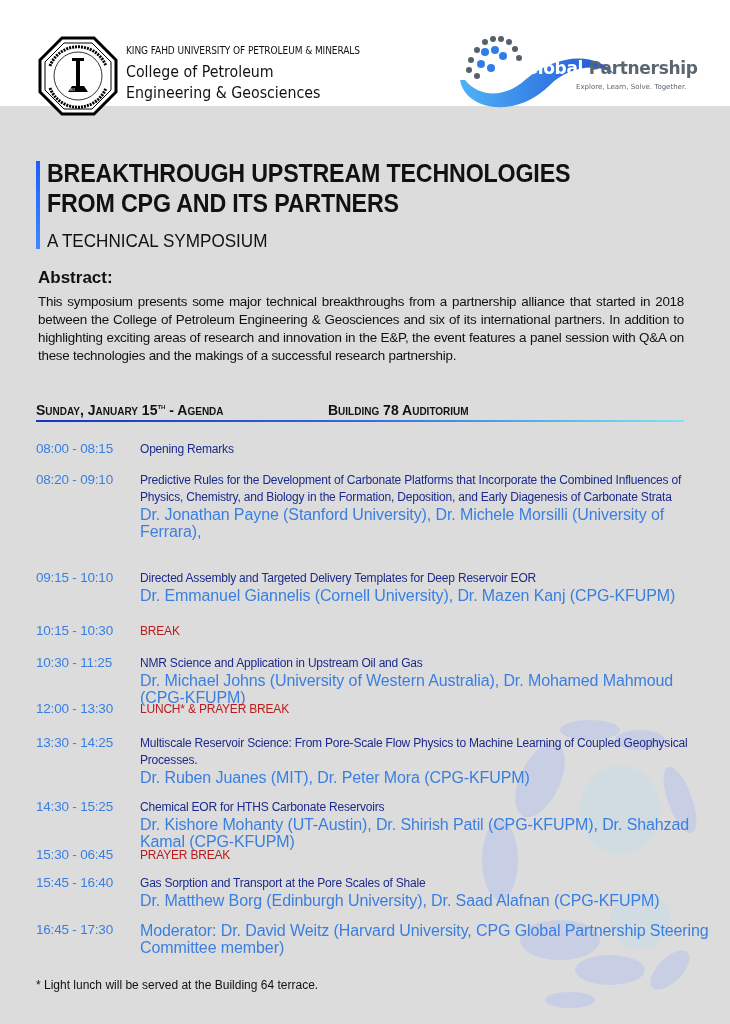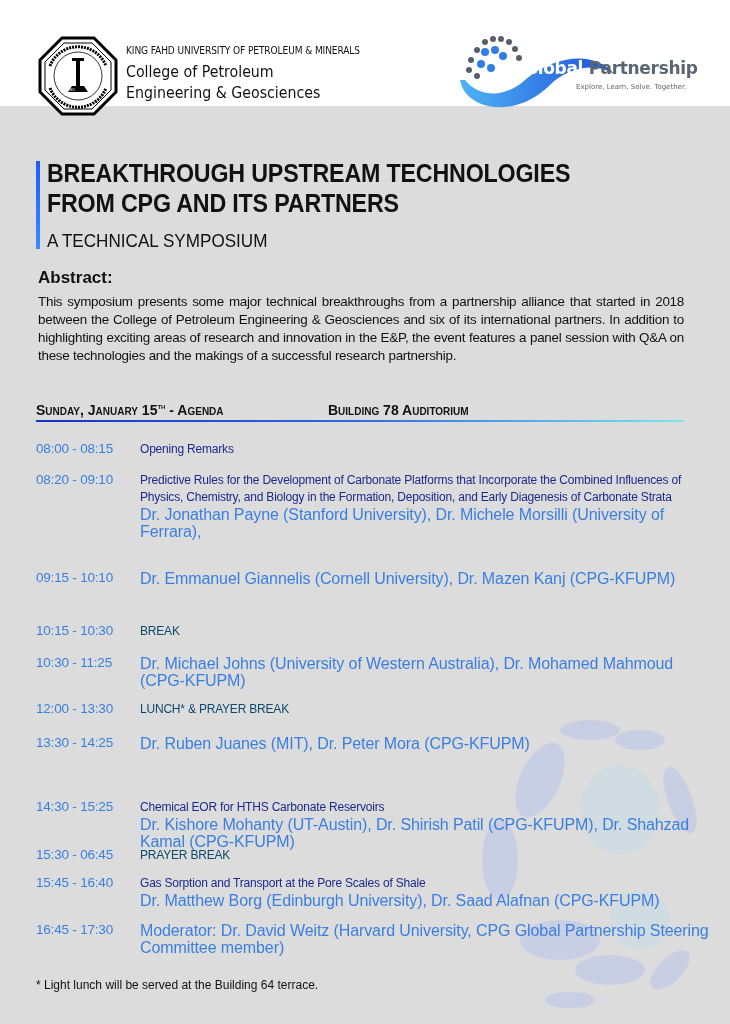--- a/index.html
+++ b/index.html
@@ -30,21 +30,21 @@
   .agenda-head { position: absolute; left: 36px; top: 402px; width: 648px; height: 22px; }
   .agenda-date, .agenda-loc { position: absolute; top: 0; font-size: 14px; font-weight: bold; color: #111; font-variant: small-caps; white-space: nowrap; }
   .agenda-date { left: 0; }
   .agenda-loc { left: 292px; }
   .agenda-line { position: absolute; left: 36px; top: 420px; width: 648px; height: 2px; background: linear-gradient(90deg, #1433c8, #2f6ae0 50%, #7ae6f0); }
 
   .item { position: absolute; left: 36px; width: 660px; }
   .time { position: absolute; left: 0; top: 0; font-size: 13.5px; color: #3a7fe0; white-space: nowrap; letter-spacing: -0.2px; }
   .content { position: absolute; left: 104px; width: 560px; }
   .topic { font-size: 12px; color: #1c2a8c; line-height: 17px; letter-spacing: -0.2px; }
-  .topic.break { color: #0c4a6e; }
+  .topic.break { color: #b91c1c; }
   .speakers { font-size: 16px; color: #3a7fe0; line-height: 17px; letter-spacing: -0.1px; }
 
   .footnote { position: absolute; left: 36px; top: 978px; font-size: 12px; color: #111; white-space: nowrap; }
 </style>
 </head>
 <body>
 
 <div class="header">
   <svg class="kfupm-logo" viewBox="0 0 80 80">
     <polygon points="24,2 56,2 78,24 78,56 56,78 24,78 2,56 2,24" fill="#fff" stroke="#000" stroke-width="3"></polygon>
@@ -141,48 +141,51 @@
   <div class="time">08:20 - 09:10</div>
   <div class="content">
     <div class="topic">Predictive Rules for the Development of Carbonate Platforms that Incorporate the Combined Influences of Physics, Chemistry, and Biology in the Formation, Deposition, and Early Diagenesis of Carbonate Strata</div>
     <div class="speakers">Dr. Jonathan Payne (Stanford University), Dr. Michele Morsilli (University of Ferrara),</div>
   </div>
 </div>
 
 <div class="item" style="top:570px">
   <div class="time">09:15 - 10:10</div>
   <div class="content">
+    <div class="topic">Directed Assembly and Targeted Delivery Templates for Deep Reservoir EOR</div>
     <div class="speakers">Dr. Emmanuel Giannelis (Cornell University),  Dr. Mazen Kanj (CPG-KFUPM)</div>
   </div>
 </div>
 
 <div class="item" style="top:623px">
   <div class="time">10:15 - 10:30</div>
   <div class="content">
       <div class="topic break">BREAK</div>
     </div>
 </div>
 
 <div class="item" style="top:655px">
   <div class="time">10:30 - 11:25</div>
   <div class="content">
+    <div class="topic">NMR Science and Application in Upstream Oil and Gas</div>
     <div class="speakers">Dr. Michael Johns (University of Western Australia), Dr. Mohamed Mahmoud (CPG-KFUPM)</div>
   </div>
 </div>
 
 <div class="item" style="top:701px">
   <div class="time">12:00 - 13:30</div>
   <div class="content">
       <div class="topic break">LUNCH* &amp; PRAYER BREAK</div>
     </div>
 </div>
 
 <div class="item" style="top:735px">
   <div class="time">13:30 - 14:25</div>
   <div class="content">
+    <div class="topic">Multiscale Reservoir Science: From Pore-Scale Flow Physics to Machine Learning of Coupled Geophysical Processes.</div>
     <div class="speakers">Dr. Ruben Juanes (MIT), Dr. Peter Mora (CPG-KFUPM)</div>
   </div>
 </div>
 
 <div class="item" style="top:799px">
   <div class="time">14:30 - 15:25</div>
   <div class="content">
     <div class="topic">Chemical EOR for HTHS Carbonate Reservoirs</div>
     <div class="speakers">Dr. Kishore Mohanty (UT-Austin),  Dr. Shirish Patil (CPG-KFUPM), Dr. Shahzad Kamal (CPG-KFUPM)</div>
   </div>

